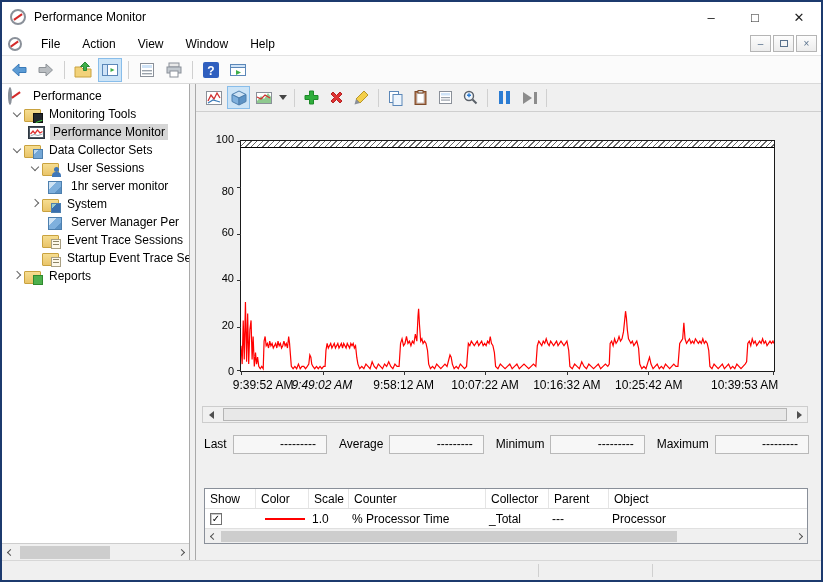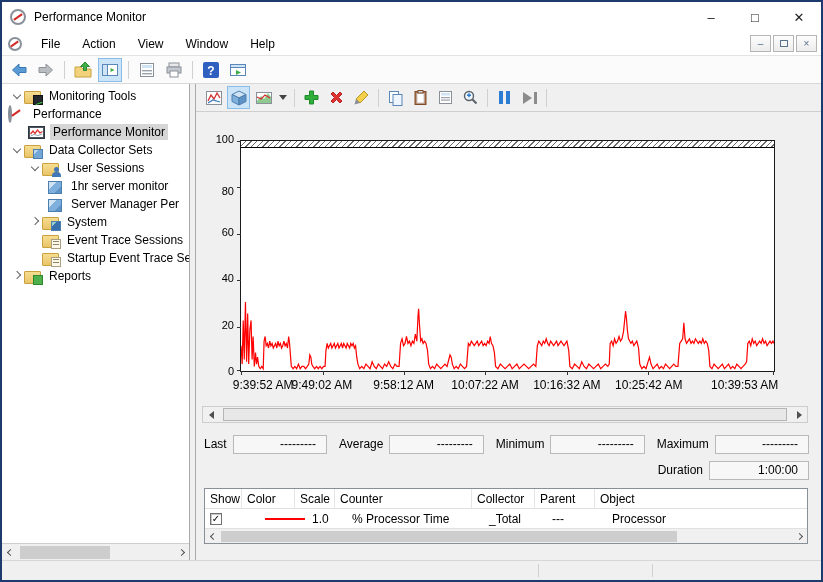--- a/index.html
+++ b/index.html
@@ -200,30 +200,30 @@
           <rect x="1.5" y="3.5" width="15" height="11" fill="#fff" stroke="#5b87b8"></rect>
           <rect x="1.5" y="3.5" width="15" height="3" fill="#cfe3f7" stroke="#5b87b8"></rect>
           <path d="M7 9 l5 2.5 -5 2.5 z" fill="#3fae49"></path>
         </svg>
       </span>
   </div>
 
   <div class="main">
 
     <div class="tree-panel">
-      <div class="trow lvl1">
-        <span class="chev exp"></span>
-        <span class="tico folder">
-            <span class="ovl chart"></span>
-          </span>
-        <span class="tlabel">Monitoring Tools</span>
-      </div>
       <div class="trow lvl0">
         <span class="tico"><span class="app-logo" style="width:14px;height:14px;"></span></span>
         <span class="tlabel">Performance</span>
+      </div>
+      <div class="trow lvl1">
+        <span class="chev exp"></span>
+        <span class="tico folder">
+            <span class="ovl chart"></span>
+          </span>
+        <span class="tlabel">Monitoring Tools</span>
       </div>
       <div class="trow lvl2 selected">
         <span class="tico monico">
             <svg width="17" height="13" viewBox="0 0 17 13">
               <rect x="0.5" y="0.5" width="16" height="12" fill="#4a5560" stroke="#2e3640"></rect>
               <rect x="2" y="2" width="13" height="9" fill="#fff"></rect>
               <polyline points="2.5,8 5,5 7,7.5 9.5,4 12,7 14.5,5.5" fill="none" stroke="#e03030" stroke-width="1.3"></polyline>
               <polyline points="2.5,10 6,8.5 10,9.5 14.5,8" fill="none" stroke="#9aa2ab" stroke-width="1"></polyline>
             </svg>
           </span>
@@ -240,30 +240,30 @@
         <span class="chev exp"></span>
         <span class="tico folder">
             <span class="ovl user"></span>
           </span>
         <span class="tlabel">User Sessions</span>
       </div>
       <div class="trow lvl3">
         <span class="tico cubeico"></span>
         <span class="tlabel">1hr server monitor</span>
       </div>
+      <div class="trow lvl2" style="padding-left:26px;">
+        <span class="chev col"></span>
+        <span class="tico folder">
+            <span class="ovl cube" style="background:linear-gradient(135deg,#9cc 30%,#3a6fae 30%);"></span>
+          </span>
+        <span class="tlabel">System</span>
+      </div>
       <div class="trow lvl3">
         <span class="tico cubeico"></span>
         <span class="tlabel">Server Manager Per</span>
-      </div>
-      <div class="trow lvl2" style="padding-left:26px;">
-        <span class="chev col"></span>
-        <span class="tico folder">
-            <span class="ovl cube" style="background:linear-gradient(135deg,#9cc 30%,#3a6fae 30%);"></span>
-          </span>
-        <span class="tlabel">System</span>
       </div>
       <div class="trow lvl2" style="padding-left:40px;">
         <span class="tico folder">
             <span class="ovl trace"></span>
           </span>
         <span class="tlabel">Event Trace Sessions</span>
       </div>
       <div class="trow lvl2" style="padding-left:40px;">
         <span class="tico folder">
             <span class="ovl trace"></span>
@@ -401,21 +401,21 @@
           <span class="xtickmark" style="left:76.4%;"></span>
           <span class="xtickmark" style="right:0;"></span>
         <svg viewBox="0 0 3601 100" preserveAspectRatio="none">
           <polyline id="perfline" fill="none" stroke-width="1.2" vector-effect="non-scaling-stroke" points="0,89 8,97 15,78 22,95 30,70 38,96 45,75 52,97 60,82 68,78 75,95 82,85 90,98 98,92 105,97 112,94 120,98 130,99 140,98 150,99 156,87 163,85 170,89 178,88 186,90 194,87 202,89 210,88 218,90 226,89 234,88 242,90 250,87 258,89 266,88 274,90 282,89 290,87 298,89 306,88 314,90 322,85 328,88 334,93 340,98 352,99 364,98 376,99 388,97 400,99 412,98 424,98 436,99 448,98 458,97 465,93 472,94 478,97 486,98 498,99 510,98 522,99 534,98 546,99 558,98 568,98 574,91 582,88 590,90 598,89 606,88 614,90 622,89 630,88 638,90 646,89 654,88 662,90 670,89 678,88 686,90 694,88 702,89 710,90 718,88 726,89 734,90 742,88 750,89 758,88 766,90 774,89 782,94 790,97 802,99 816,98 830,99 844,97 858,98 872,99 886,96 900,98 914,99 928,97 942,98 956,99 970,97 984,98 998,96 1012,98 1026,99 1040,97 1054,98 1068,98 1078,88 1088,86 1098,89 1108,88 1118,85 1128,88 1138,87 1148,89 1158,87 1168,88 1178,84 1188,87 1196,76 1200,73 1206,80 1214,87 1222,86 1230,88 1240,87 1250,88 1260,91 1268,97 1280,99 1294,98 1308,99 1322,97 1336,98 1350,99 1364,98 1378,97 1392,98 1404,95 1412,93 1420,94 1428,97 1440,99 1454,98 1468,99 1482,97 1496,98 1510,99 1524,98 1536,88 1546,89 1556,87 1566,88 1576,89 1586,88 1596,87 1606,89 1616,88 1626,87 1636,89 1646,88 1656,89 1666,87 1676,88 1684,85 1692,88 1702,89 1712,92 1720,98 1736,99 1752,97 1768,98 1784,99 1800,98 1816,97 1832,99 1848,98 1864,97 1880,99 1896,98 1912,97 1928,98 1944,99 1960,98 1976,97 1992,98 2002,89 2012,87 2022,88 2032,89 2042,87 2052,88 2062,86 2072,88 2082,89 2092,87 2102,88 2112,89 2122,88 2132,87 2142,89 2152,88 2162,87 2172,88 2182,89 2192,88 2202,87 2214,91 2222,98 2238,99 2254,97 2270,98 2286,99 2302,96 2318,98 2334,99 2350,97 2366,98 2382,99 2398,98 2414,97 2430,99 2446,98 2462,97 2478,98 2488,97 2494,88 2504,87 2514,89 2524,86 2534,88 2544,87 2554,85 2564,87 2574,86 2584,83 2592,78 2598,74 2604,77 2610,82 2618,86 2626,87 2634,88 2644,87 2654,89 2664,88 2674,87 2686,90 2694,97 2708,99 2722,98 2736,99 2750,96 2760,94 2770,97 2784,99 2798,98 2812,97 2826,99 2840,98 2854,99 2868,97 2882,98 2896,99 2910,98 2924,97 2938,98 2952,98 2964,88 2974,87 2984,86 2992,79 3000,86 3010,88 3020,87 3030,86 3040,88 3050,87 3060,88 3070,86 3080,87 3090,88 3100,87 3110,88 3120,86 3130,88 3140,87 3150,88 3160,91 3168,98 3182,99 3196,97 3210,98 3224,99 3238,98 3252,97 3266,99 3280,98 3294,97 3308,99 3322,98 3336,99 3350,97 3364,98 3378,99 3392,98 3406,97 3416,96 3424,88 3434,87 3444,89 3454,86 3464,88 3474,87 3484,89 3494,88 3504,87 3514,88 3524,86 3534,88 3544,87 3554,89 3564,88 3574,87 3584,88 3594,87 3601,88" style="stroke: rgb(255, 0, 0);"></polyline>
         </svg>
         <div class="hatch"></div>
       </div>
 
       <div class="xlabels">
         <span class="xlab" style="left:0; transform:translateX(-12%);">9:39:52 AM</span>
-        <span class="xlab" style="left:15.3%; transform:translateX(-50%);">9:49:02 AM</span>
+        <span class="xlab" style="left:15.3%; transform:translateX(-50%);font-style:italic;">9:49:02 AM</span>
         <span class="xlab" style="left:30.6%; transform:translateX(-50%);">9:58:12 AM</span>
         <span class="xlab" style="left:45.8%; transform:translateX(-50%);">10:07:22 AM</span>
         <span class="xlab" style="left:61.1%; transform:translateX(-50%);">10:16:32 AM</span>
         <span class="xlab" style="left:76.4%; transform:translateX(-50%);">10:25:42 AM</span>
         <span class="xlab" style="left:100%; transform:translateX(-95%);">10:39:53 AM</span>
       </div>
 
       <div class="hscroll" style="left:6px; width:606px; top:322px;">
         <span class="sb-btn">
             <span class="tri-l"></span>
@@ -432,28 +432,24 @@
         <span class="stat-label">Last</span>
         <span class="stat-box" style="flex:1;">---------</span>
         <span class="stat-label" style="margin-left:10px;">Average</span>
         <span class="stat-box" style="flex:1;">---------</span>
         <span class="stat-label" style="margin-left:10px;">Minimum</span>
         <span class="stat-box" style="flex:1;">---------</span>
         <span class="stat-label" style="margin-left:10px;">Maximum</span>
         <span class="stat-box" style="flex:1;">---------</span>
       </div>
 
-      <div class="stats-row" style="top:376px; right:12px;">
-        <span class="stat-label">Duration</span>
-        <span class="stat-box" style="width:100px;">1:00:00</span>
-      </div>
 
       <div class="ctable" style="left:8px; top:404px; width:604px;">
         <div class="ct-header">
-          <span class="col" style="width:37px;">Show</span>
+          <span class="col" style="width:51px;">Show</span>
           <span class="col" style="width:53px;">Color</span>
           <span class="col" style="width:40px;">Scale</span>
           <span class="col" style="width:137px;">Counter</span>
           <span class="col" style="width:63px;">Collector</span>
           <span class="col" style="width:60px;">Parent</span>
           <span class="col" style="flex:1; border-right:none;">Object</span>
         </div>
         <div class="ct-row">
           <span class="col" style="width:49px;">
               <span class="cbx">✓</span>

